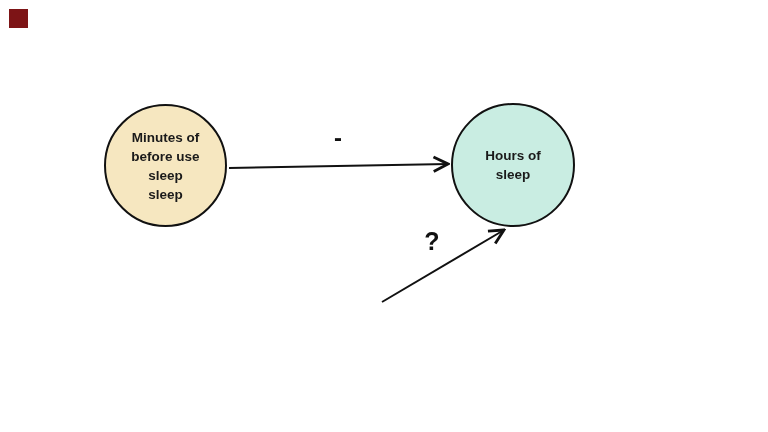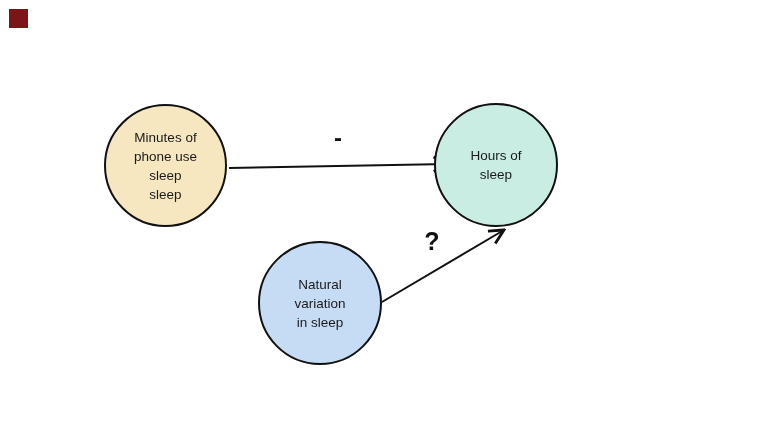--- a/index.html
+++ b/index.html
@@ -40,33 +40,34 @@
     border: 2px solid #111111;
     border-radius: 50%;
     display: flex;
     flex-direction: column;
     align-items: center;
     justify-content: center;
     text-align: center;
     font-size: 13.5px;
     line-height: 19px;
     color: #1a1a1a;
+    font-weight: bold;
   }
   .node span {
     display: block;
     white-space: nowrap;
   }
   .node-phone-use {
     left: 104px;
     top: 104px;
     width: 123px;
     height: 123px;
   }
   .node-hours-of-sleep {
-    left: 434px;
+    left: 451px;
     top: 103px;
     width: 124px;
     height: 124px;
   }
   .node-natural-variation {
     left: 258px;
     top: 241px;
     width: 124px;
     height: 124px;
   }
@@ -107,29 +108,24 @@
     <line x1="229" y1="168" x2="448" y2="164" marker-end="url(#arrowV)"></line>
     <line x1="382" y1="302" x2="504" y2="230" marker-end="url(#arrowV)"></line>
   </svg>
 
   <div class="edge-label edge-label-negative">-</div>
 
   <div class="edge-label edge-label-question">?</div>
 
   <div class="node node-phone-use" style="background-color: rgb(246, 231, 192);">
     <span>Minutes of</span>
-    <span>phone use</span>
+    <span>before use</span>
     <span>sleep</span>
     <span>sleep</span>
   </div>
 
   <div class="node node-hours-of-sleep" style="background-color: rgb(201, 237, 226);">
     <span>Hours of</span>
     <span>sleep</span>
   </div>
 
-  <div class="node node-natural-variation" style="background-color: rgb(198, 220, 244);">
-    <span>Natural</span>
-    <span>variation</span>
-    <span>in sleep</span>
-  </div>
 
 </div>
 
 </body></html>

